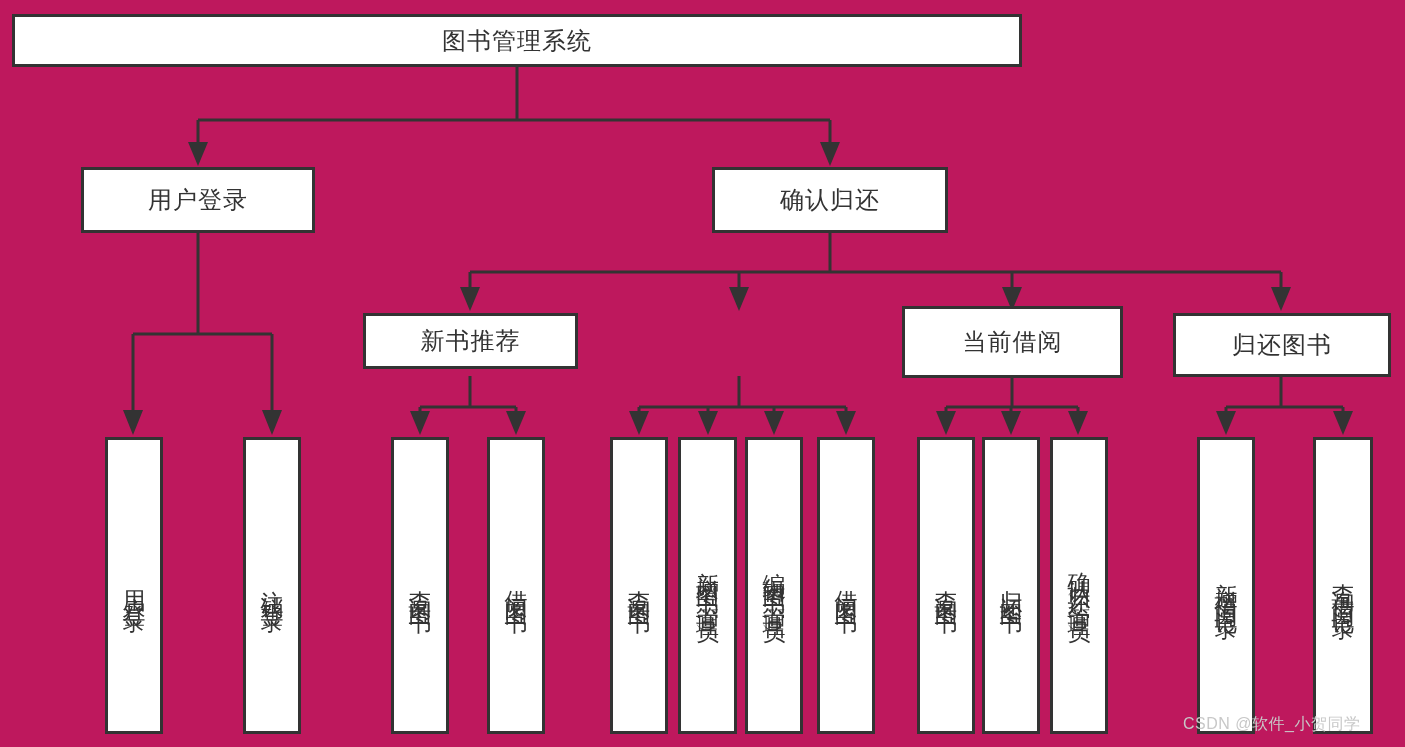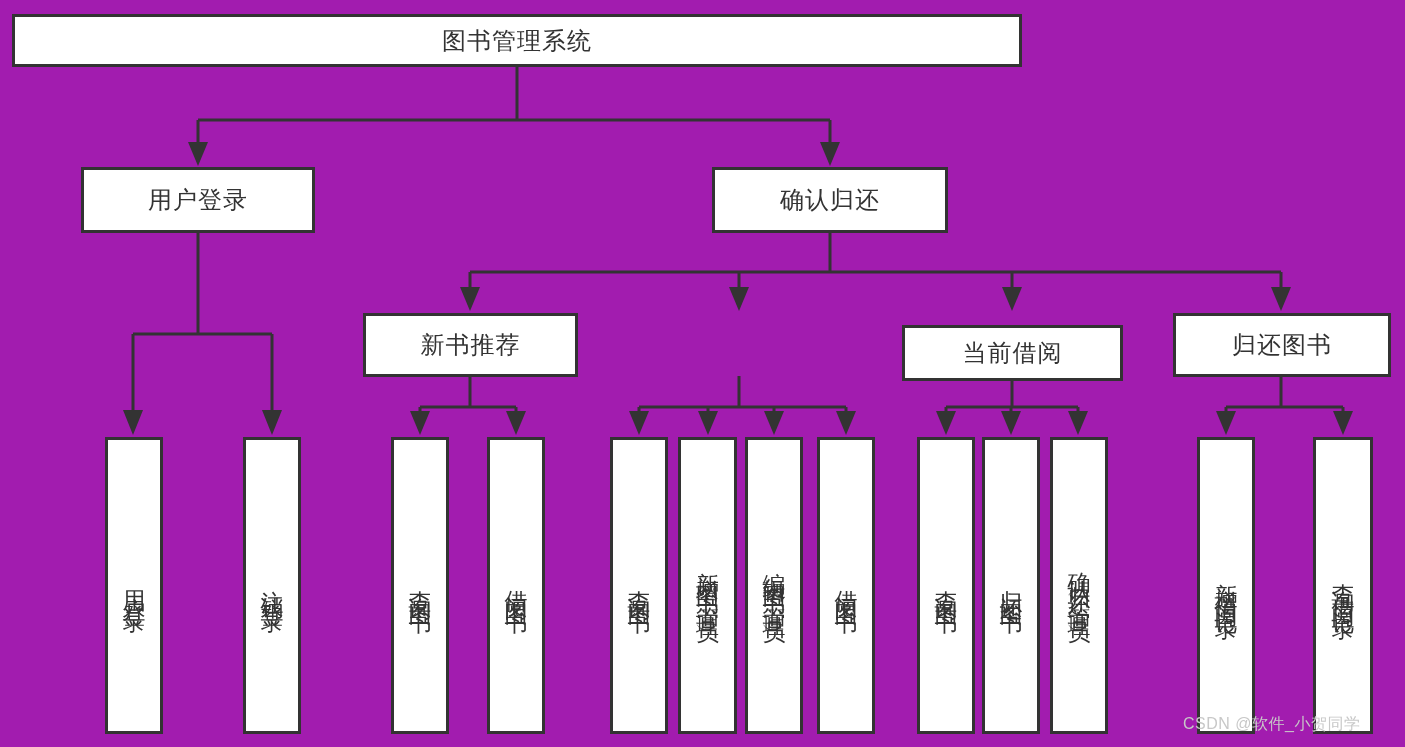--- a/index.html
+++ b/index.html
@@ -5,21 +5,21 @@
   html, body {
     margin: 0;
     padding: 0;
     background: #ffffff;
     font-family: "Liberation Sans", "DejaVu Sans", sans-serif;
   }
   #canvas {
     position: relative;
     width: 1405px;
     height: 747px;
-    background: #a21caf;
+    background: #be185d;
     overflow: hidden;
   }
   #connectors {
     position: absolute;
     left: 0; top: 0;
     width: 1405px;
     height: 747px;
     pointer-events: none;
   }
   .box {
@@ -99,22 +99,22 @@
       <polygon points="1216,411 1236,411 1226,435"></polygon>
       <polygon points="1333,411 1353,411 1343,435"></polygon>
     </g>
   </svg>
 
   <div class="box hbox" style="left:12px; top:14px; width:1010px; height:53px">图书管理系统</div>
 
   <div class="box hbox" style="left:81px; top:167px; width:234px; height:66px">用户登录</div>
   <div class="box hbox" style="left:712px; top:167px; width:236px; height:66px">确认归还</div>
 
-  <div class="box hbox" style="left:363px; top:313px; width:215px; height:64px">新书推荐</div>
-  <div class="box hbox" style="left:902px; top:325px; width:221px; height:56px">当前借阅</div>
+  <div class="box hbox" style="left:363px; top:313px; width:215px; height:56px">新书推荐</div>
+  <div class="box hbox" style="left:902px; top:306px; width:221px; height:72px">当前借阅</div>
   <div class="box hbox" style="left:1173px; top:313px; width:218px; height:64px">归还图书</div>
 
   <div class="box vbox" style="left:105px; top:437px; width:58px; height:297px">用户登录</div>
   <div class="box vbox" style="left:243px; top:437px; width:58px; height:297px">注销登录</div>
 
   <div class="box vbox" style="left:391px; top:437px; width:58px; height:297px">查询图书</div>
   <div class="box vbox" style="left:487px; top:437px; width:58px; height:297px">借阅图书</div>
 
   <div class="box vbox" style="left:610px; top:437px; width:58px; height:297px">查询图书</div>
   <div class="box vbox" style="left:678px; top:437px; width:59px; height:297px">新增图书（管理员）</div>

